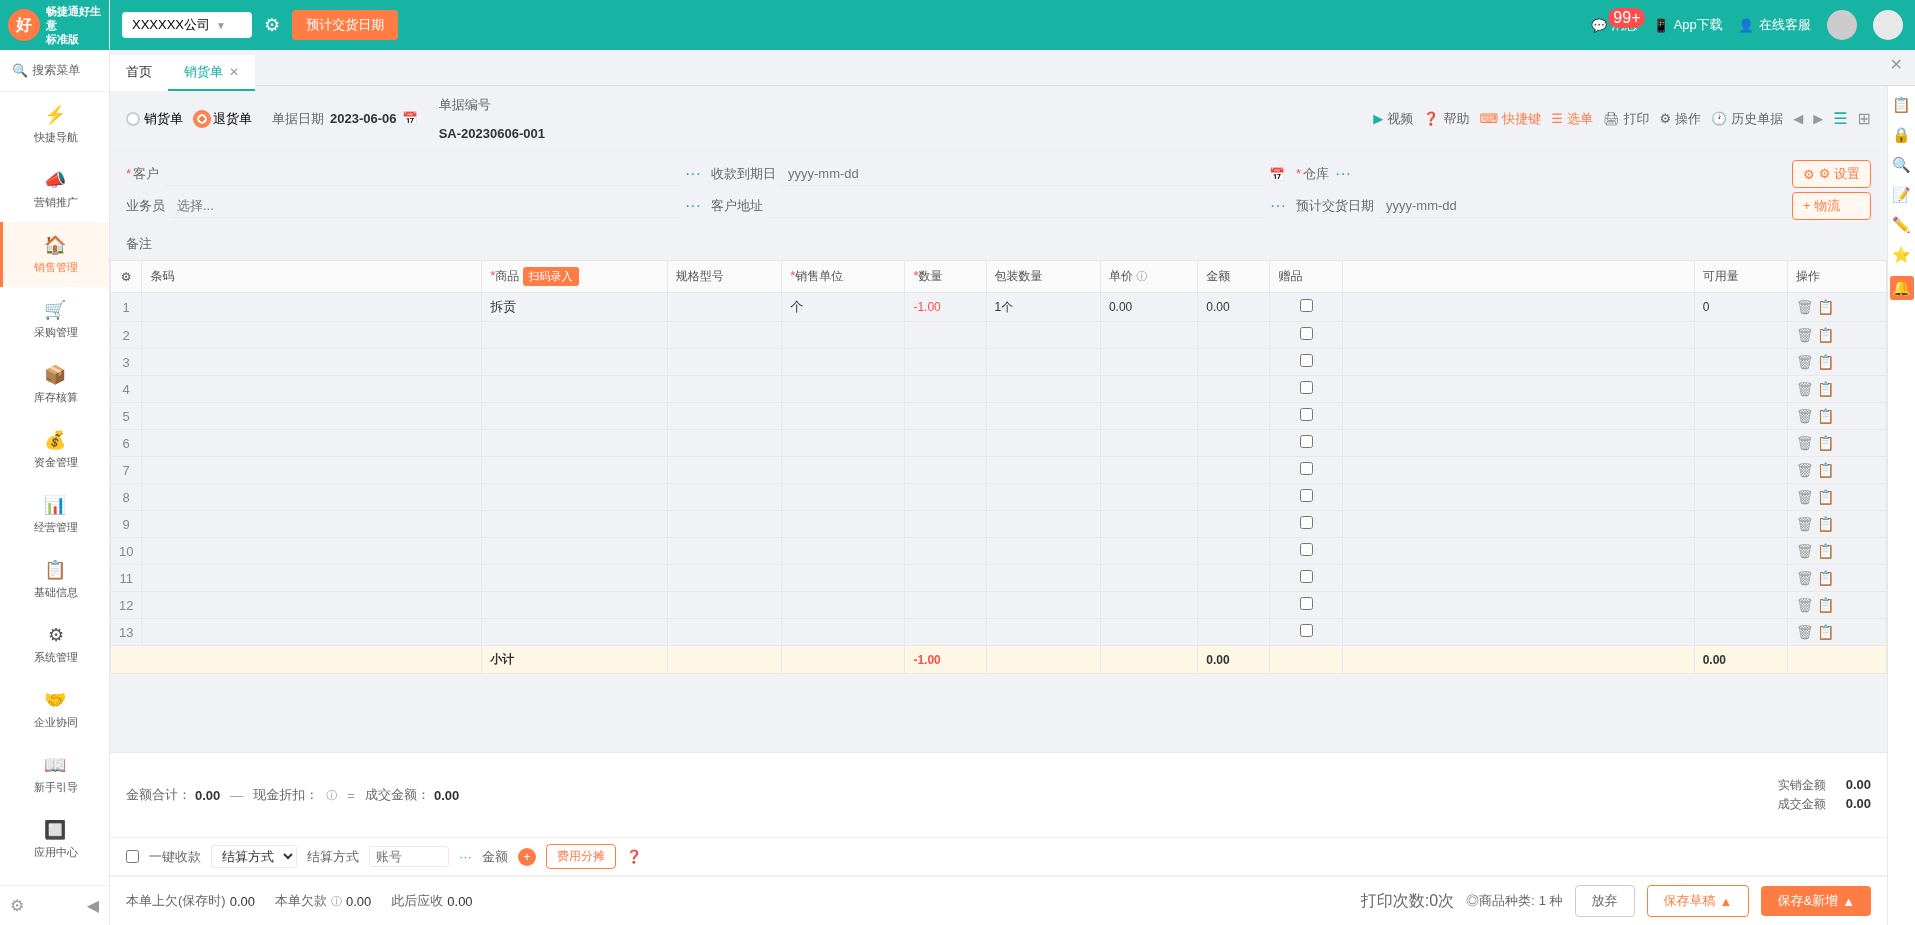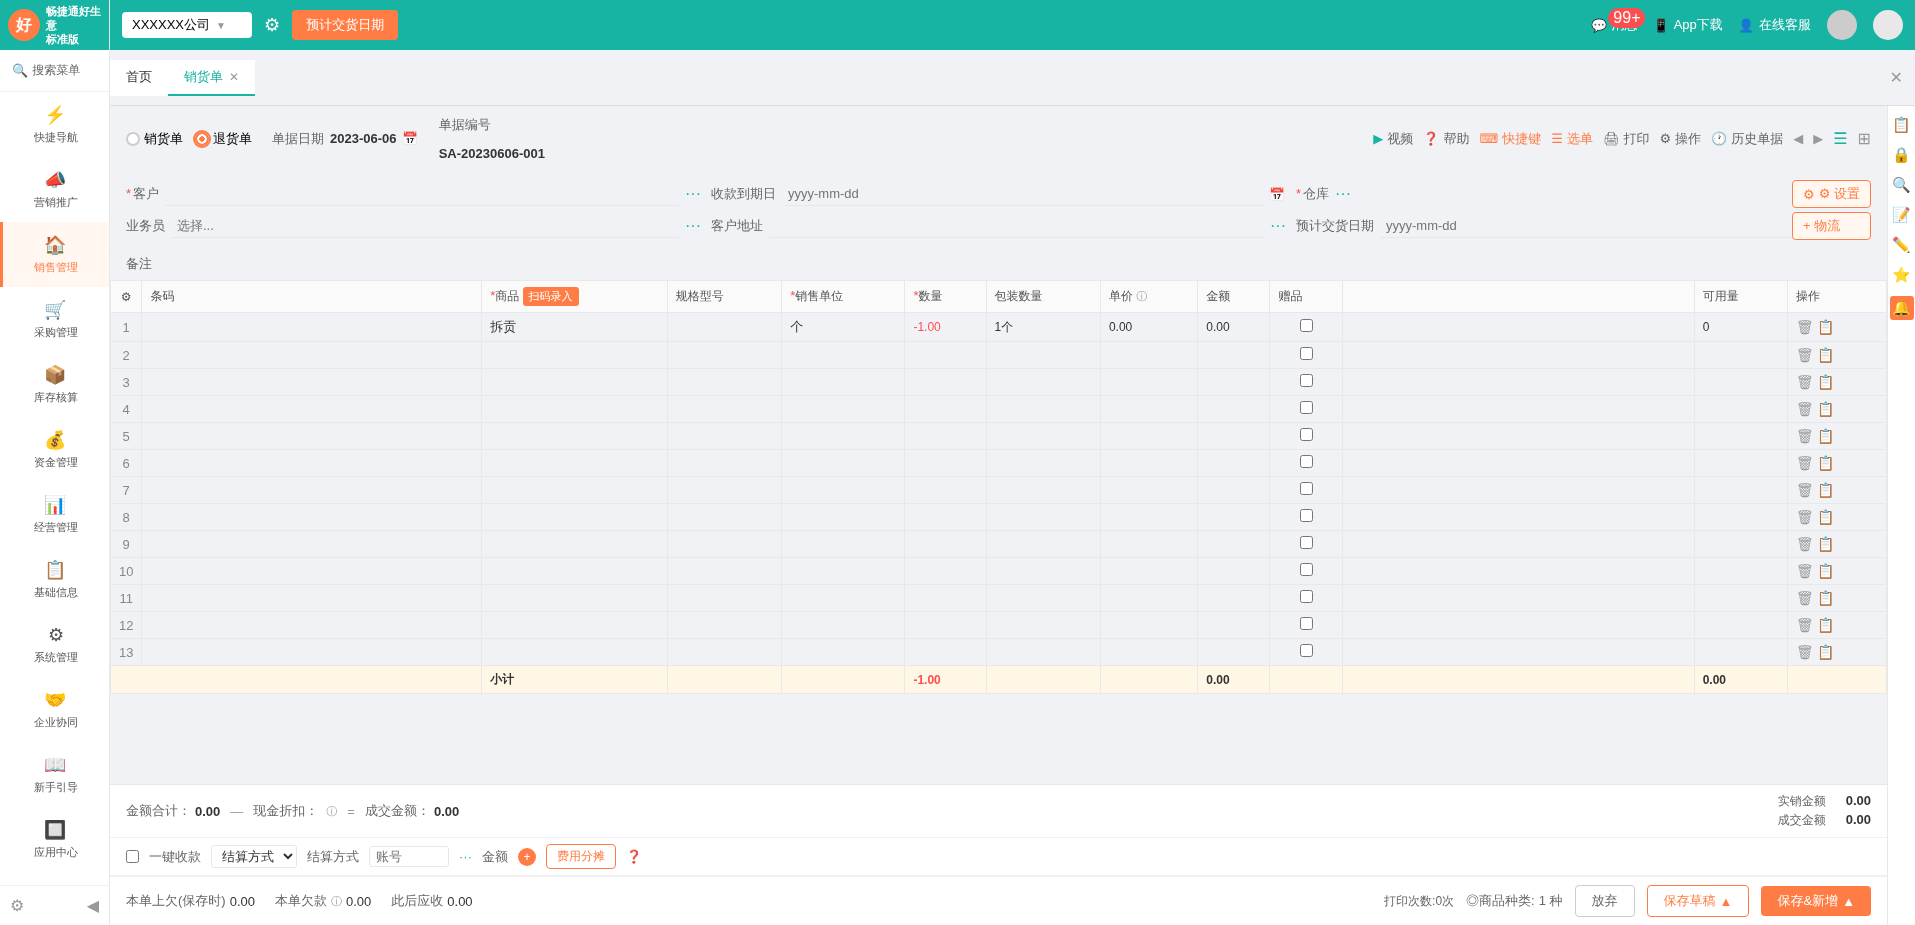--- a/index.html
+++ b/index.html
@@ -28,21 +28,21 @@
     .topbar-company { background: #fff; border-radius: 4px; padding: 4px 10px; display: flex; align-items: center; gap: 6px; cursor: pointer; min-width: 130px; }
     .topbar-company-arrow { color: #999; font-size: 10px; }
     .topbar-settings { color: #fff; font-size: 18px; cursor: pointer; margin-left: 4px; }
     .topbar-trial-btn { background: #ff7d45; color: #fff; border: none; border-radius: 4px; padding: 6px 14px; cursor: pointer; font-size: 13px; margin-left: 4px; }
     .topbar-right { margin-left: auto; display: flex; align-items: center; gap: 16px; }
     .topbar-right-item { color: #fff; display: flex; align-items: center; gap: 4px; cursor: pointer; font-size: 13px; position: relative; }
     .badge { background: #ff4d4f; color: #fff; border-radius: 10px; padding: 1px 5px; font-size: 16px; position: absolute; top: -8px; right: -8px; }
     .topbar-avatar { width: 30px; height: 30px; background: #ccc; border-radius: 50%; }
 
     
-    .tabbar { height: 56px; background: #f0f2f5; display: flex; align-items: center; padding: 5px 0; border-bottom: 1px solid #ddd; flex-shrink: 0; }
+    .tabbar { height: 36px; background: #f0f2f5; display: flex; align-items: flex-start; padding: 5px 0; border-bottom: 1px solid #ddd; flex-shrink: 0; }
     .tab { padding: 8px 16px; cursor: pointer; display: flex; align-items: center; gap: 6px; color: #555; border-bottom: 2px solid transparent; font-size: 13px; }
     .tab.home { background: #fff; color: #333; }
     .tab.active { background: #fff; color: #17b3a3; border-bottom: 2px solid #17b3a3; }
     .tab-close { color: #999; font-size: 12px; cursor: pointer; }
     .tabbar-close-all { margin-left: auto; padding: 0 12px; color: #999; cursor: pointer; font-size: 16px; }
 
     
     .form-header { padding: 10px 16px; border-bottom: 1px solid #f0f0f0; display: flex; align-items: center; gap: 20px; flex-shrink: 0; }
     .radio-group { display: flex; align-items: center; gap: 12px; }
     .radio-item { display: flex; align-items: center; gap: 4px; cursor: pointer; }
@@ -81,21 +81,21 @@
     .scan-btn { background: #ff7d45; color: #fff; border: none; border-radius: 3px; padding: 2px 6px; cursor: pointer; font-size: 11px; }
     .neg-val { color: #ff4d4f; }
     .row-num { color: #888; text-align: center; width: 30px; }
     .action-icons { display: flex; gap: 4px; }
     .action-icon { color: #999; cursor: pointer; font-size: 14px; }
     .settings-col { text-align: center; }
     .checkbox-cell { text-align: center; }
     .info-icon { color: #999; font-size: 11px; cursor: pointer; }
 
     
-    .summary-bar { padding: 8px 16px; border-bottom: 1px solid #f0f0f0; display: flex; align-items: center; gap: 10px; flex-shrink: 0; background: #fff; }
+    .summary-bar { padding: 24px 16px; border-bottom: 1px solid #f0f0f0; display: flex; align-items: center; gap: 10px; flex-shrink: 0; background: #fff; }
     .summary-item { display: flex; align-items: center; gap: 4px; color: #666; }
     .summary-value { color: #333; font-weight: bold; }
     .summary-dash { color: #999; }
     .summary-eq { color: #999; }
 
     
     .payment-bar { padding: 6px 16px; border-bottom: 1px solid #f0f0f0; display: flex; align-items: center; gap: 10px; flex-shrink: 0; background: #fff; }
     .payment-checkbox { accent-color: #17b3a3; }
     .payment-label { color: #666; }
     .payment-select { border: 1px solid #e8e8e8; border-radius: 3px; padding: 2px 6px; color: #333; background: #fff; }
@@ -104,21 +104,21 @@
     .add-btn { background: #ff7d45; color: #fff; border: none; border-radius: 50%; width: 18px; height: 18px; cursor: pointer; display: flex; align-items: center; justify-content: center; font-size: 12px; }
     .expense-btn { background: #fff; border: 1px solid #ff7d45; color: #ff7d45; border-radius: 4px; padding: 3px 10px; cursor: pointer; font-size: 12px; }
     .help-icon { color: #999; cursor: pointer; }
 
     
     .status-bar { padding: 8px 16px; background: #fff; border-top: 1px solid #f0f0f0; display: flex; align-items: center; flex-shrink: 0; }
     .status-items { display: flex; gap: 20px; align-items: center; }
     .status-item { display: flex; align-items: center; gap: 4px; color: #666; font-size: 12px; }
     .status-value { color: #333; }
     .status-right { margin-left: auto; display: flex; align-items: center; gap: 12px; }
-    .print-info { color: #666; font-size: 12px; }
+    .print-info { color: #666; font-size: 16px; }
     .product-type { display: flex; align-items: center; gap: 4px; color: #666; font-size: 12px; }
     .abandon-btn { border: 1px solid #ccc; background: #fff; color: #666; padding: 6px 16px; border-radius: 4px; cursor: pointer; font-size: 13px; }
     .save-draft-btn { background: #fff; border: 1px solid #ff7d45; color: #ff7d45; padding: 6px 16px; border-radius: 4px; cursor: pointer; font-size: 13px; display: flex; align-items: center; gap: 4px; }
     .save-new-btn { background: #ff7d45; color: #fff; border: none; padding: 6px 16px; border-radius: 4px; cursor: pointer; font-size: 13px; display: flex; align-items: center; gap: 4px; }
 
     
     .right-panel { width: 28px; background: #fff; border-left: 1px solid #e8e8e8; display: flex; flex-direction: column; align-items: center; padding: 10px 0; gap: 12px; flex-shrink: 0; }
     .right-panel-icon { color: #999; cursor: pointer; font-size: 15px; }
     .right-panel-icon.orange { color: #ff7d45; background: #ff7d45; color: #fff; width: 24px; height: 24px; border-radius: 3px; display: flex; align-items: center; justify-content: center; }
 

